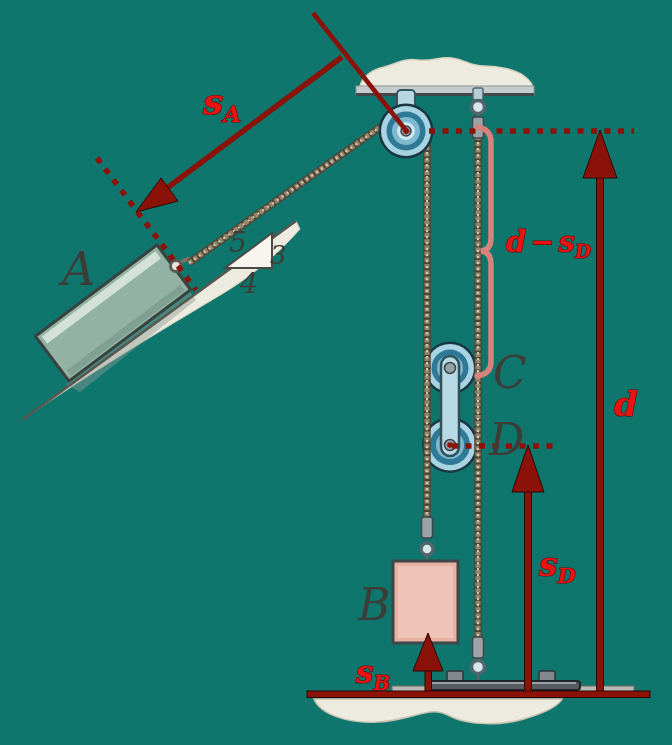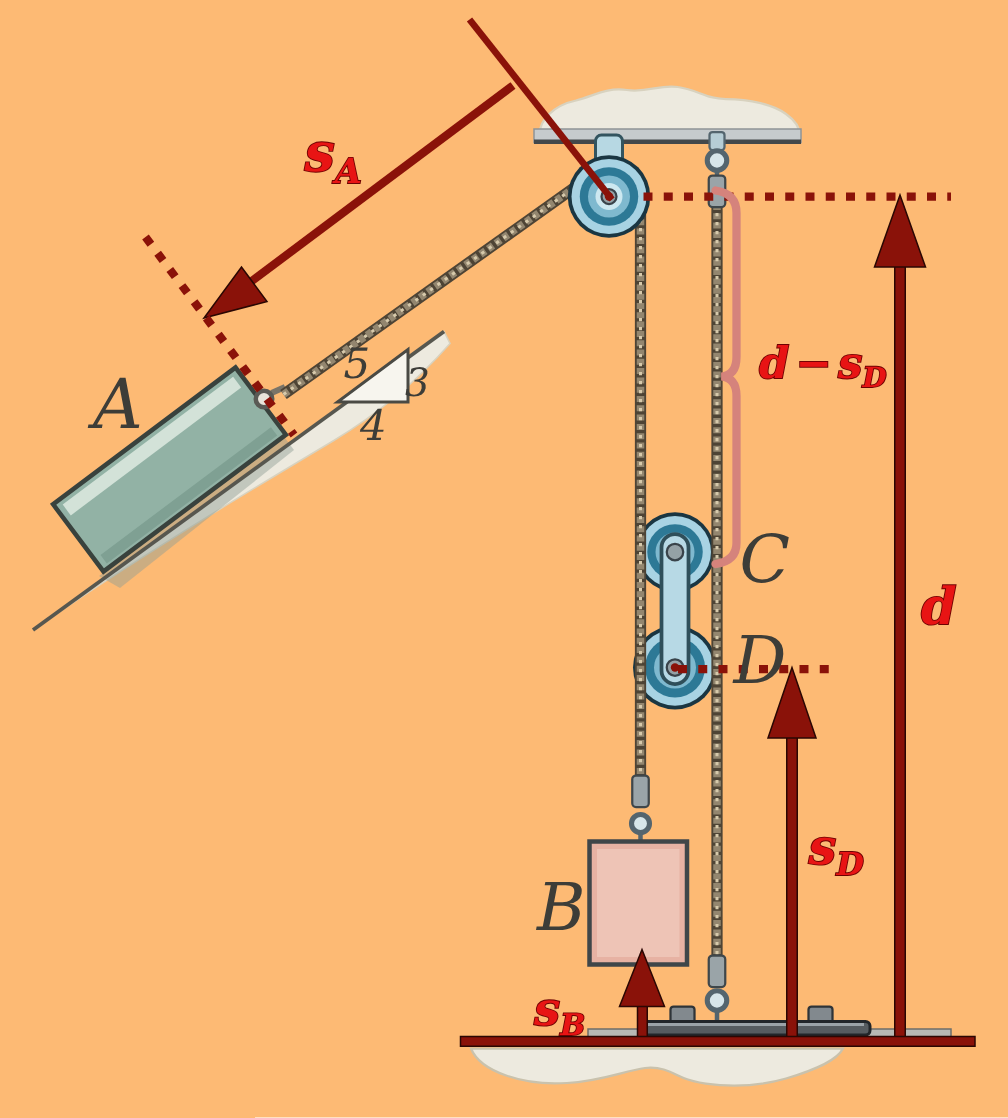--- a/index.html
+++ b/index.html
@@ -1,16 +1,16 @@
 <!DOCTYPE html>
 <html><head>
 <meta charset="utf-8">
 <style>
   html,body{margin:0;padding:0;background:#ffffff;}
-  #stage{position:relative;width:672px;height:745px;background:#fdba74;overflow:hidden;}
+  #stage{position:relative;width:672px;height:745px;background:#0f766e;overflow:hidden;}
   svg{display:block;}
   
   .redlab{font-family:"DejaVu Serif","Liberation Serif",serif;font-style:italic;font-weight:bold;
           fill:#e81414;stroke:#6d0202;stroke-width:1.2px;paint-order:stroke;}
   .graylab{font-family:"DejaVu Serif","Liberation Serif",serif;font-style:italic;fill:#3d3d38;}
   .sub{font-size:0.64em;}
   
   .rope-base{fill:none;stroke:#4e4435;stroke-width:7.5;}
   .rope-mid{fill:none;stroke:#93866f;stroke-width:5;stroke-dasharray:4 2.2;}
   .rope-hi{fill:none;stroke:#d6c9ab;stroke-width:2;stroke-dasharray:2.2 3.8;}

